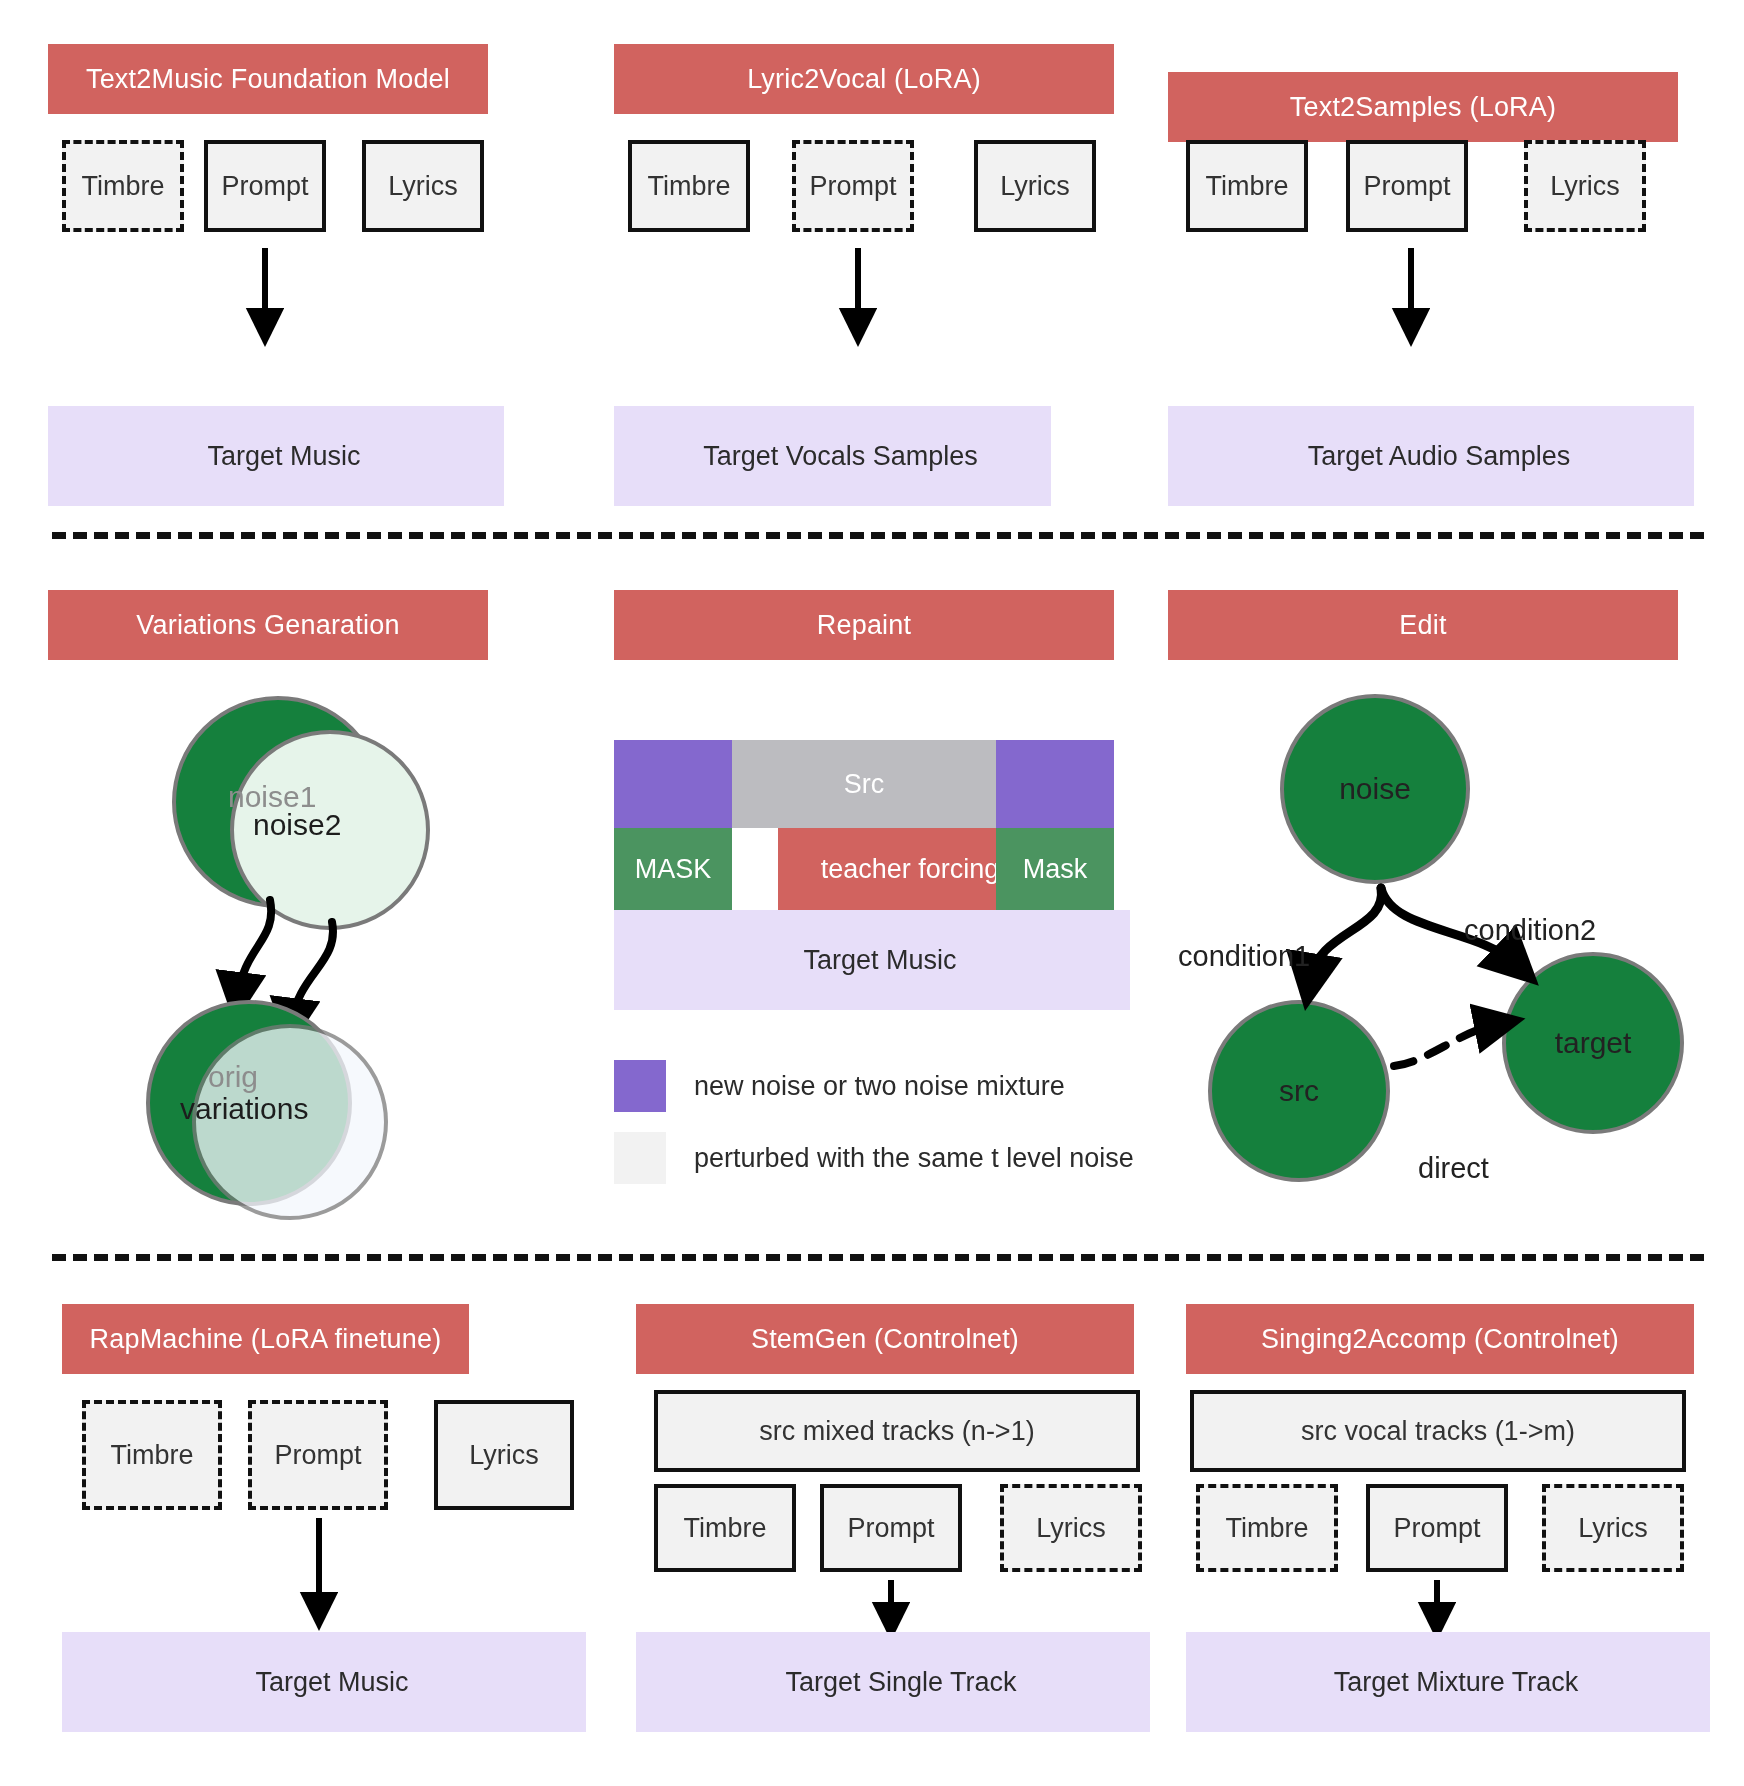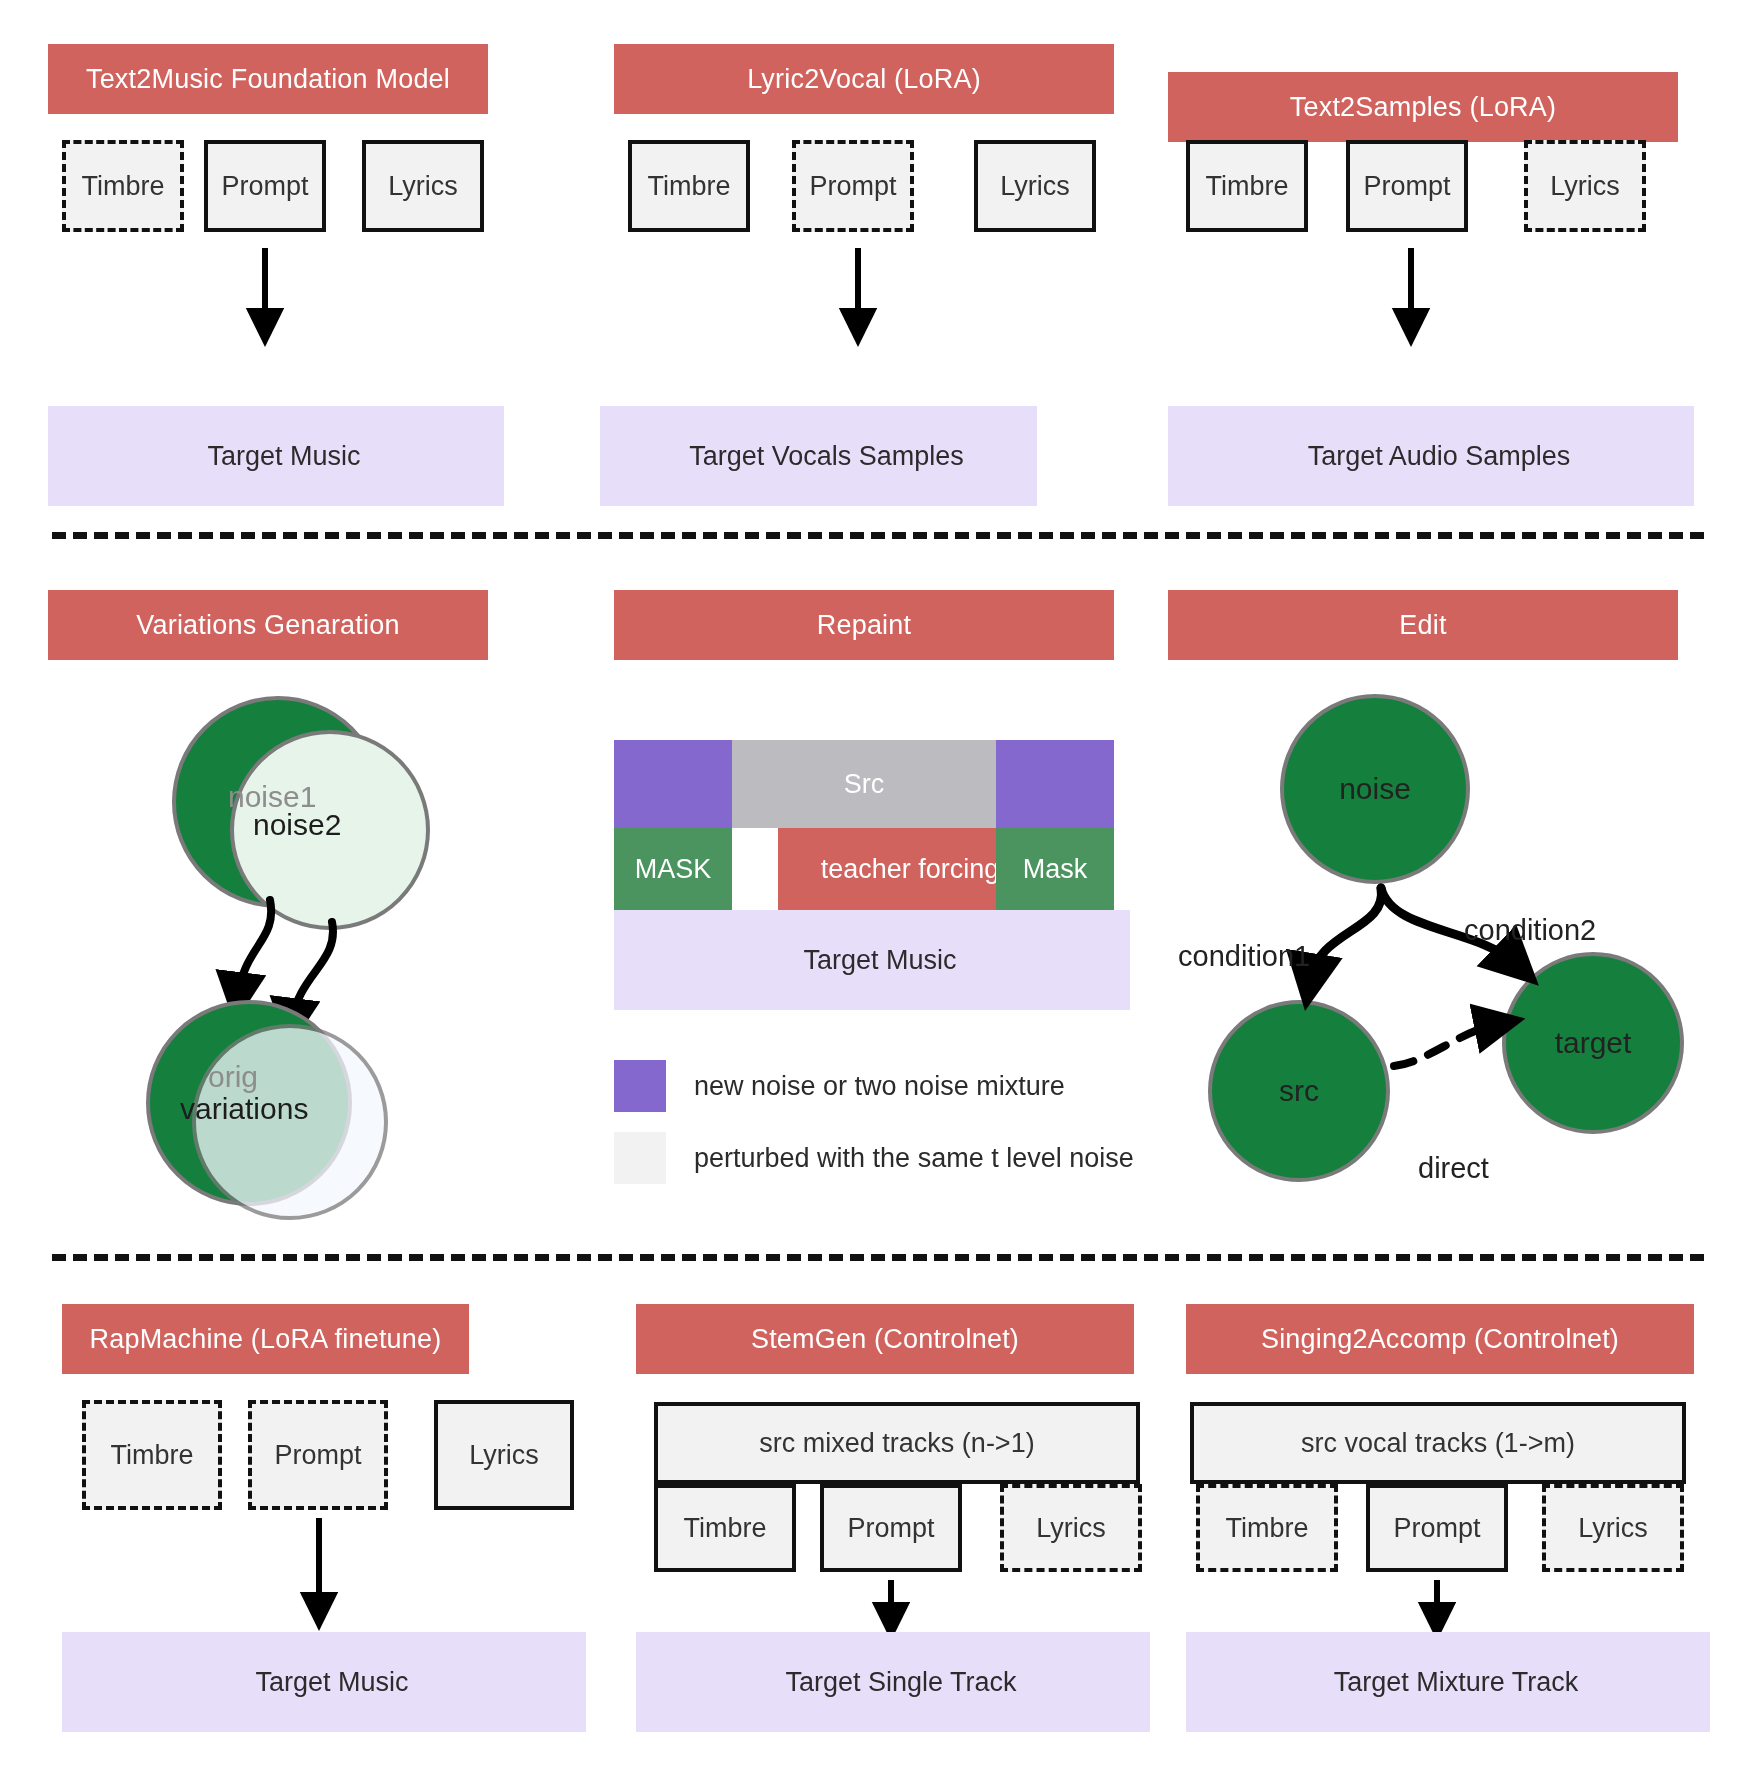--- a/index.html
+++ b/index.html
@@ -19,21 +19,21 @@
   
   .chip{
     background:#f2f2f2;border:4px solid #111111;
     display:flex;align-items:center;justify-content:center;
     font-size:27px;color:#333333;box-sizing:border-box;
   }
   .chip.dashed{border-style:dashed;}
   .wide-chip{
     background:#f2f2f2;border:4px solid #111111;
     display:flex;align-items:center;justify-content:center;
-    font-size:27px;color:#333333;box-sizing:border-box;margin-top:12px;
+    font-size:27px;color:#333333;box-sizing:border-box;
   }
   
   .target{
     background:#e7def9;
     display:flex;align-items:center;justify-content:center;
     font-size:27px;color:#2b2b2b;padding-left:16px;
   }
   
   .arrow-down{position:absolute;}
   
@@ -94,21 +94,21 @@
 <div class="panel hdr" style="left:614px;top:44px;width:500px;height:70px;">Lyric2Vocal (LoRA)</div>
 
 <div class="panel chip" style="left:628px;top:140px;width:122px;height:92px;">Timbre</div>
 <div class="panel chip dashed" style="left:792px;top:140px;width:122px;height:92px;">Prompt</div>
 <div class="panel chip" style="left:974px;top:140px;width:122px;height:92px;">Lyrics</div>
 
 <svg class="arrow-down" style="left:845px;top:248px;" width="40" height="92">
   <line x1="13" y1="0" x2="13" y2="78" stroke="#000" stroke-width="6" marker-end="url(#ah)"></line>
 </svg>
 
-<div class="panel target" style="left:600px;top:406px;width:421px;height:100px;">Target Vocals Samples</div>
+<div class="panel target" style="left:614px;top:406px;width:421px;height:100px;">Target Vocals Samples</div>
 
 <div class="panel hdr" style="left:1168px;top:44px;width:510px;height:70px;margin-top:28px;">Text2Samples (LoRA)</div>
 
 <div class="panel chip" style="left:1186px;top:140px;width:122px;height:92px;">Timbre</div>
 <div class="panel chip" style="left:1346px;top:140px;width:122px;height:92px;">Prompt</div>
 <div class="panel chip dashed" style="left:1524px;top:140px;width:122px;height:92px;">Lyrics</div>
 
 <svg class="arrow-down" style="left:1398px;top:248px;" width="40" height="92">
   <line x1="13" y1="0" x2="13" y2="78" stroke="#000" stroke-width="6" marker-end="url(#ah)"></line>
 </svg>

